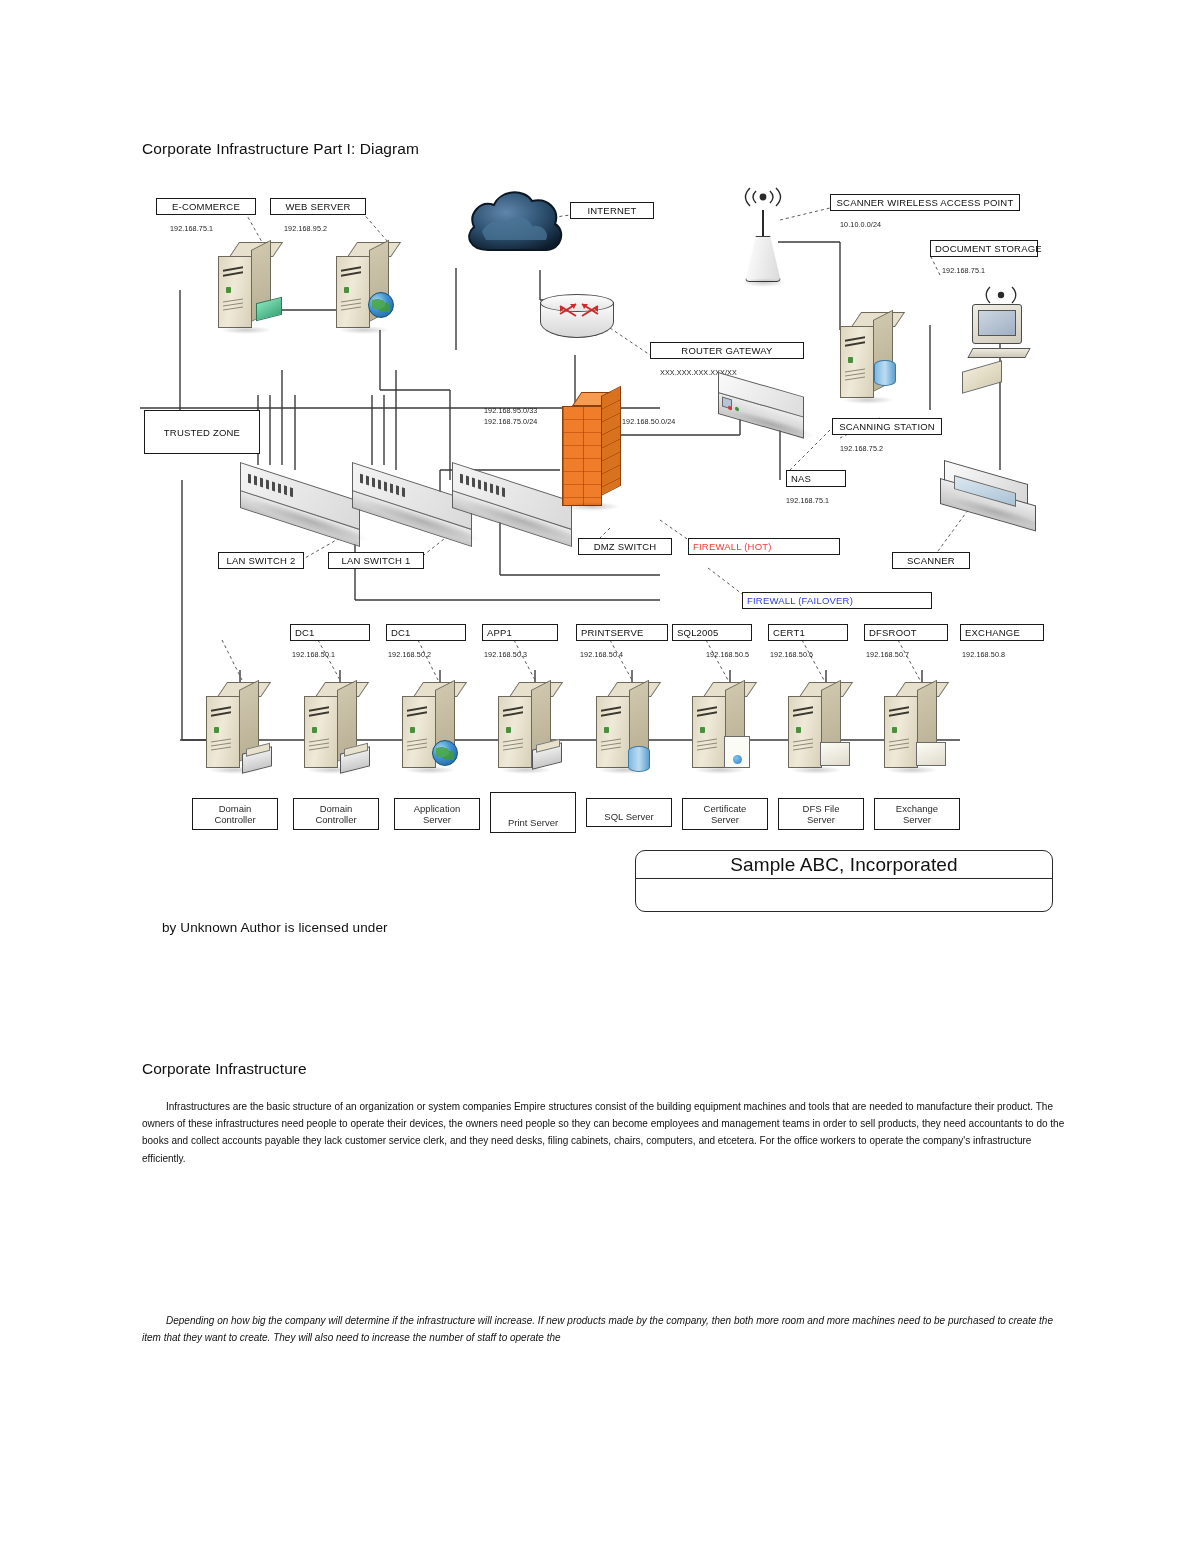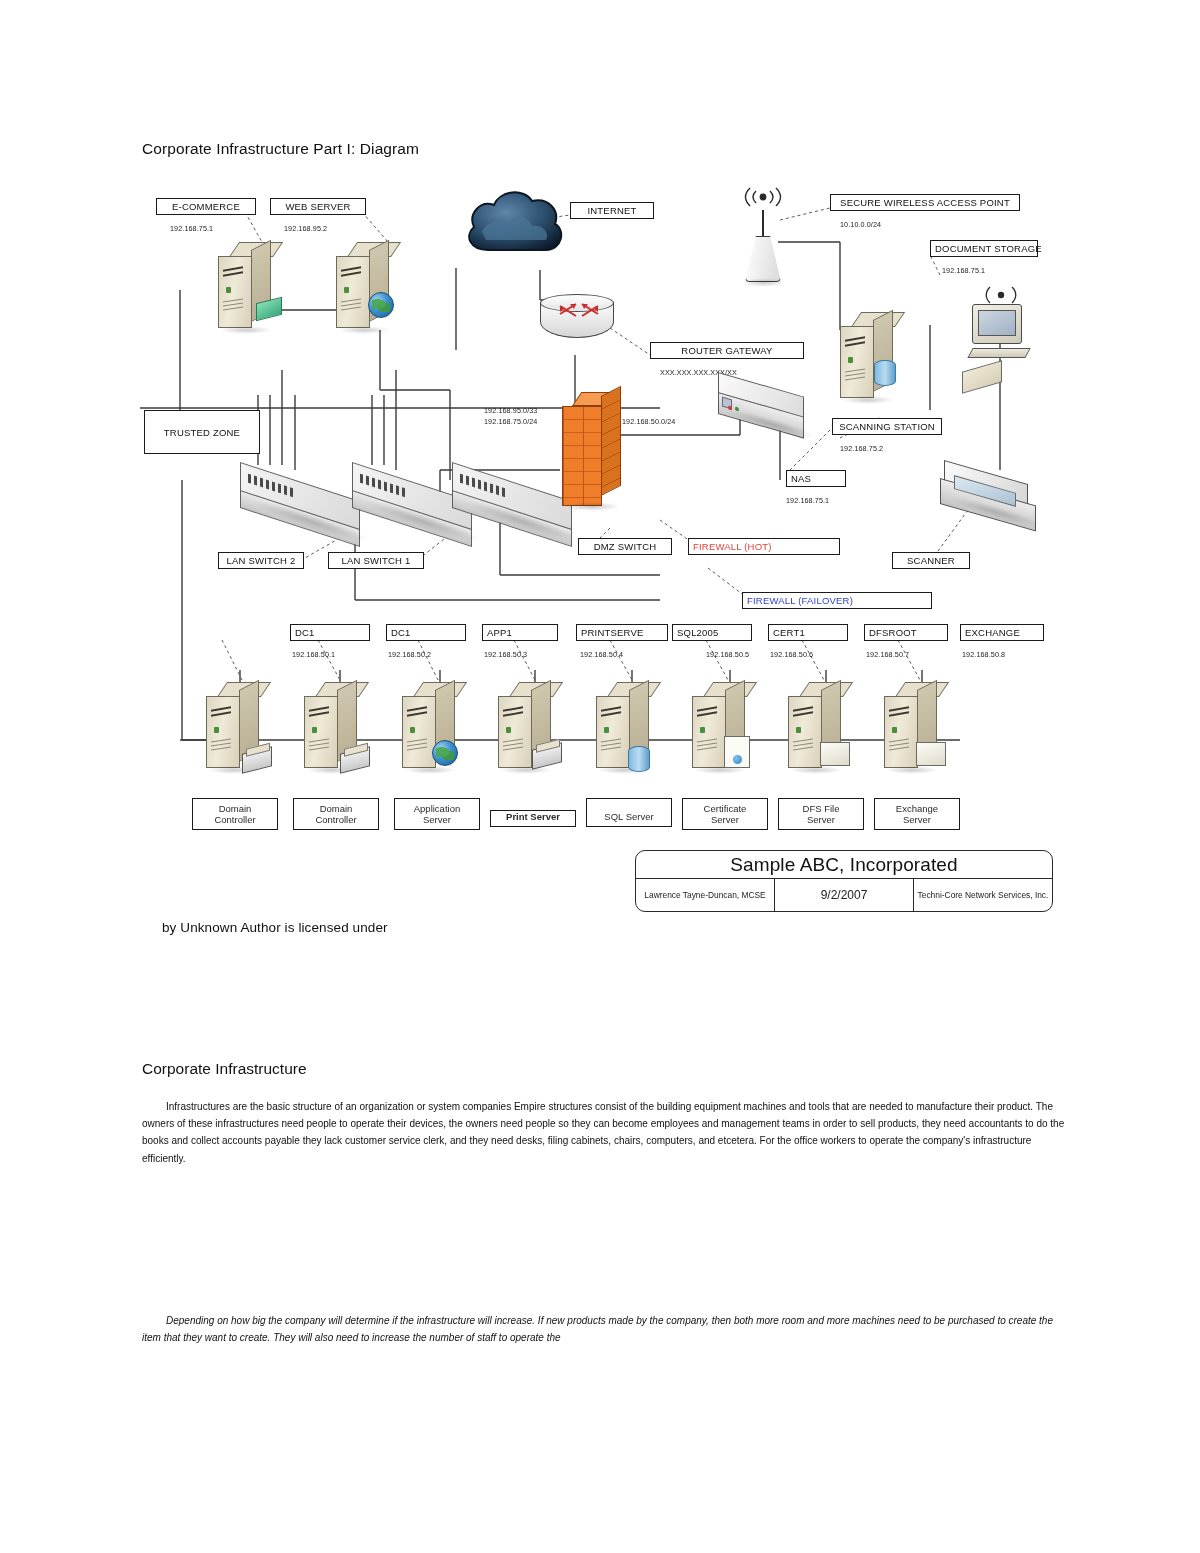--- a/index.html
+++ b/index.html
@@ -513,21 +513,21 @@
           <path d="M30 7 C34 11 34 15 30 19"></path>
         </g>
         <circle cx="23" cy="13" r="3.4" fill="#2a2a2a"></circle>
       </svg>
     </div>
     <div class="ap" style="left:596px; top:14px;">
       <div class="mast"></div>
         <div class="cone"></div>
         <div class="shadow"></div>
     </div>
-    <div class="lbl" style="left:690px; top:14px; width:190px;">SECURE WIRELESS ACCESS POINT</div>
+    <div class="lbl" style="left:690px; top:14px; width:190px;">SCANNER WIRELESS ACCESS POINT</div>
     <div class="ip" style="left:700px; top:40px;">10.10.0.0/24</div>
 
     <div class="lbl" style="left:790px; top:60px; width:108px;">DOCUMENT STORAGE</div>
     <div class="ip" style="left:802px; top:86px;">192.168.75.1</div>
 
     <div class="arcs" style="left:838px; top:102px;">
       <svg width="46" height="24" viewBox="0 0 46 24">
         <g stroke="#2a2a2a" stroke-width="1.3" fill="none">
           <path d="M12 5 C7 10 7 16 12 21"></path>
           <path d="M34 5 C39 10 39 16 34 21"></path>
@@ -791,38 +791,33 @@
         <div class="shadow"></div>
     </div>
     <div class="folder" style="left:776px; top:562px;"></div>
 
     <div class="cap" style="left:52px;  top:618px; white-space:pre-line;">Domain
 Controller</div>
     <div class="cap" style="left:153px; top:618px; white-space:pre-line;">Domain
 Controller</div>
     <div class="cap" style="left:254px; top:618px; white-space:pre-line;">Application
 Server</div>
-    <div class="cap" style="left:350px; top:630px; padding-top:0; white-space:pre-line;font-weight:bold;">Print Server</div>
+    <div class="cap" style="left:350px; top:612px; padding-top:24px; white-space:pre-line;">Print Server</div>
     <div class="cap" style="left:446px; top:618px; padding-top:12px; white-space:pre-line;">SQL Server</div>
     <div class="cap" style="left:542px; top:618px; white-space:pre-line;">Certificate
 Server</div>
     <div class="cap" style="left:638px; top:618px; white-space:pre-line;">DFS File
 Server</div>
     <div class="cap" style="left:734px; top:618px; white-space:pre-line;">Exchange
 Server</div>
 
   </div>
 
   <div class="titleblock">
     <div class="tb-main">Sample ABC, Incorporated</div>
-    <div class="tb-row">
-      <div class="tb-cell">Lawrence Tayne-Duncan, MCSE</div>
-      <div class="tb-cell date">9/2/2007</div>
-      <div class="tb-cell">Techni-Core Network Services, Inc.</div>
-    </div>
   </div>
 
   <div class="caption-line">by Unknown Author is licensed under</div>
 
   <div class="body-head">Corporate Infrastructure</div>
   <div class="para" id="para1">Infrastructures are the basic structure of an organization or system companies Empire structures consist of the building equipment machines and tools that are needed to manufacture their product. The owners of these infrastructures need people to operate their devices, the owners need people so they can become employees and management teams in order to sell products, they need accountants to do the books and collect accounts payable they lack customer service clerk, and they need desks, filing cabinets, chairs, computers, and etcetera. For the office workers to operate the company's infrastructure efficiently.</div>
   <div class="para" id="para2">Depending on how big the company will determine if the infrastructure will increase. If new products made by the company, then both more room and more machines need to be purchased to create the item that they want to create. They will also need to increase the number of staff to operate the</div>
 
 </div>
 

